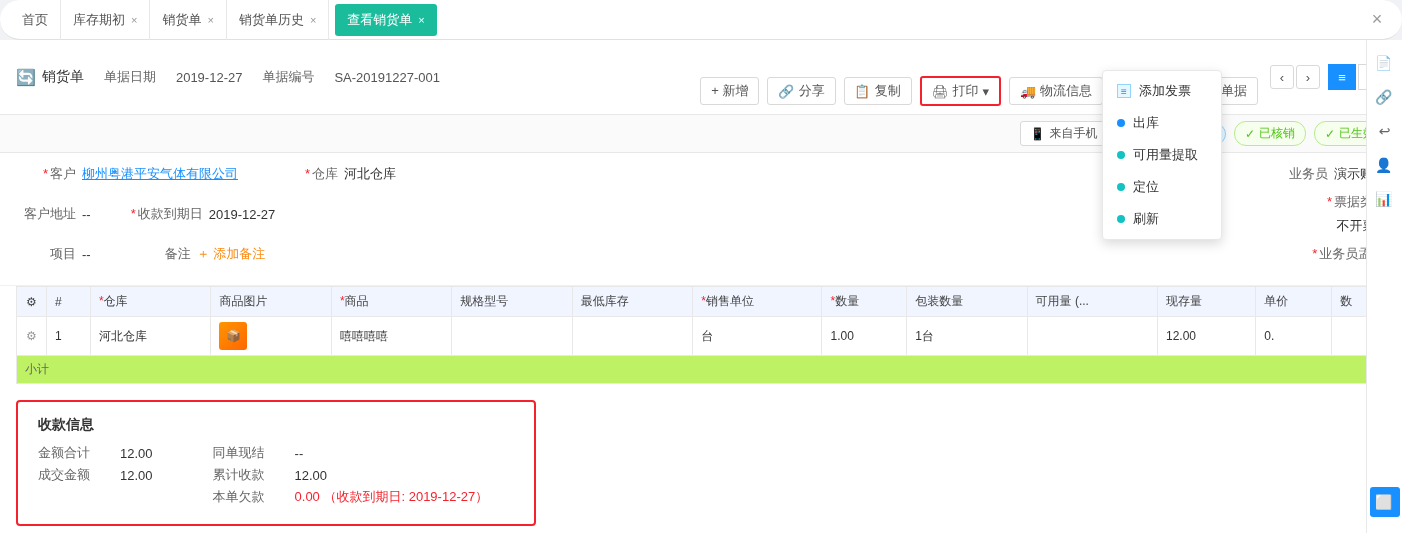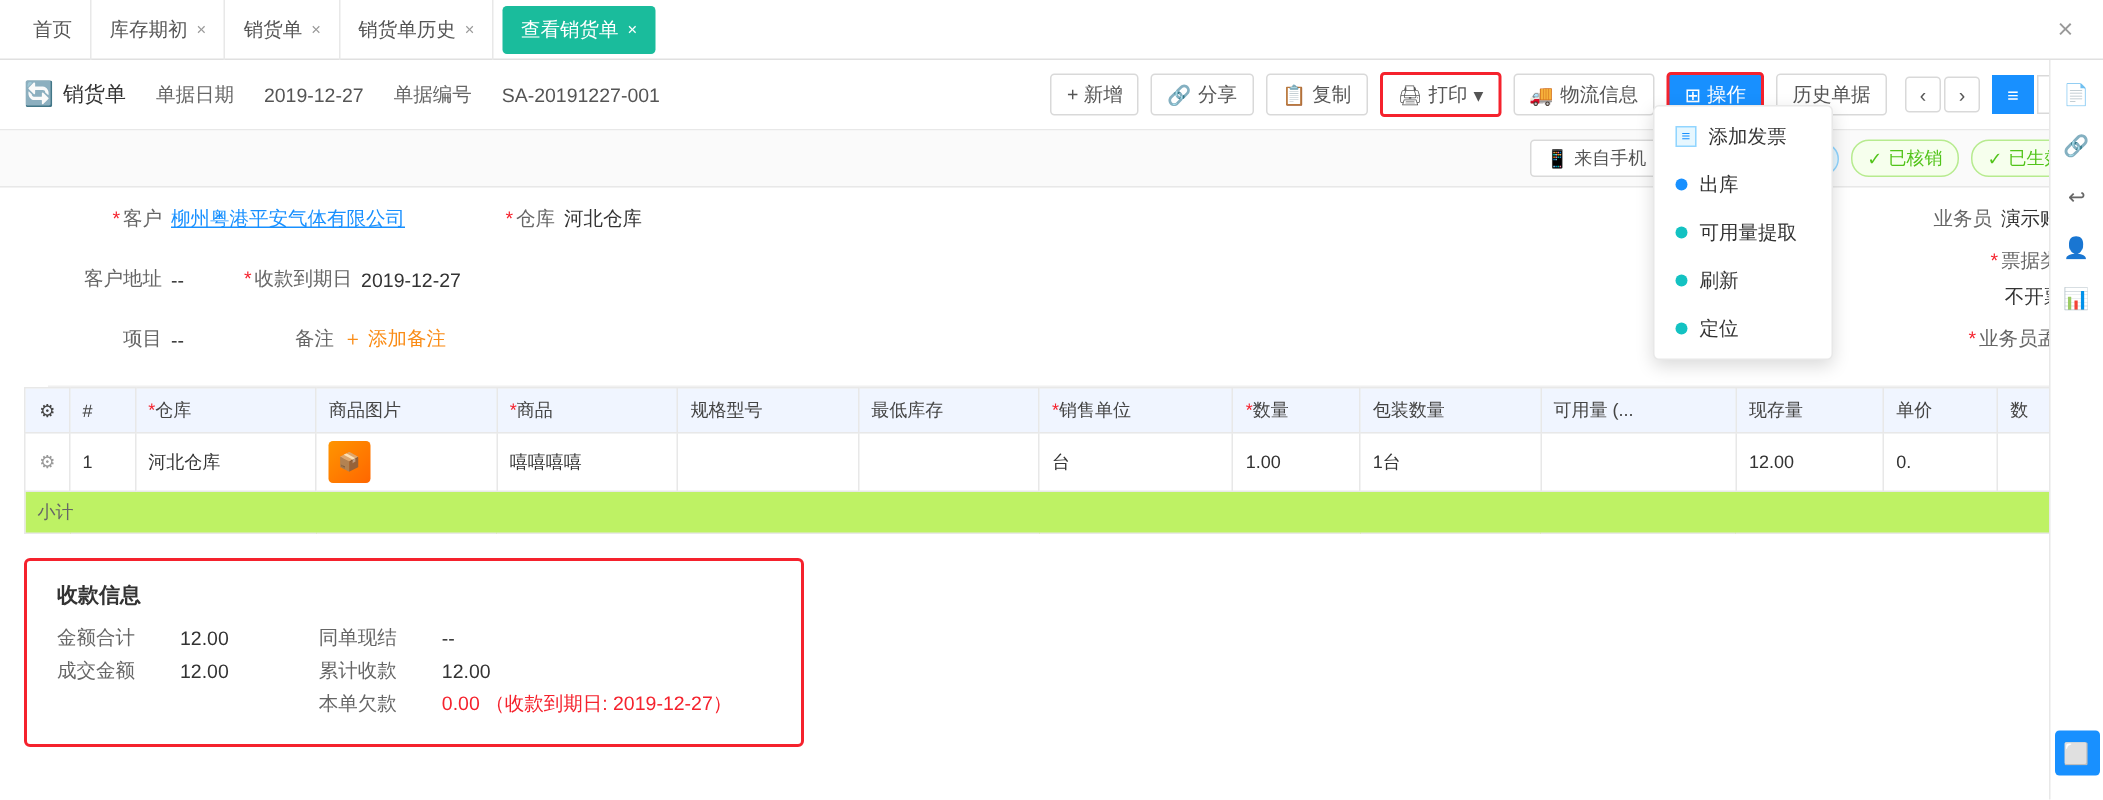--- a/index.html
+++ b/index.html
@@ -3,20 +3,21 @@
   <meta charset="utf-8">
   <style>
     * { box-sizing: border-box; margin: 0; padding: 0; }
     body { font-family: 'Microsoft YaHei', Arial, sans-serif; font-size: 13px; background: #f0f2f5; color: #333; overflow: hidden; }
 
     
     .tab-bar {
       display: flex; align-items: center; background: #fff;
       border-bottom: 1px solid #e0e0e0; height: 40px; padding: 0 10px;
       position: relative;
+      border-radius: 20px;
     }
     .tab-item {
       display: flex; align-items: center; padding: 0 12px; height: 40px;
       cursor: pointer; font-size: 13px; color: #555; border-right: 1px solid #e8e8e8;
       white-space: nowrap;
     }
     .tab-item.highlight { background: #1abc9c; color: #fff; border-radius: 3px; margin: 4px 6px; height: 32px; border: none; }
     .tab-close { margin-left: 6px; font-size: 11px; color: #999; cursor: pointer; }
     .close-btn {
       margin-left: auto; width: 30px; height: 30px; display: flex; align-items: center;
@@ -35,21 +36,21 @@
     .doc-title-icon { color: #1890ff; font-size: 16px; }
     .doc-meta { display: flex; align-items: center; gap: 20px; margin-left: 20px; font-size: 13px; }
     .doc-meta span { color: #555; }
     .doc-meta .label { color: #666; font-family: Liberation Serif, serif; }
     .doc-actions {
       margin-left: auto; display: flex; align-items: center; gap: 8px;
     }
     .btn {
       display: flex; align-items: center; gap: 4px; padding: 4px 10px;
       border: 1px solid #d9d9d9; border-radius: 3px; cursor: pointer;
-      background: #fff; font-size: 13px; color: #555; white-space: nowrap;
+      background: #fff; font-size: 13px; color: #555; white-space: nowrap; margin-top: 28px;
     }
     .btn-red-border { border: 2px solid #f5222d !important; }
 
     
     .toolbar {
       display: flex; align-items: center; padding: 6px 16px; gap: 8px;
       border-bottom: 1px solid #e8e8e8; background: #fafafa;
     }
     .toolbar-btn {
       display: flex; align-items: center; gap: 4px; padding: 3px 10px;
@@ -63,21 +64,21 @@
     .status-btn.gray { background: #f5f5f5; color: #999; border-color: #d9d9d9; }
     .status-btn.green { background: #f6ffed; color: #52c41a; border-color: #b7eb8f; }
     .status-btn.blue { background: #e6f7ff; color: #1890ff; border-color: #91d5ff; }
     .nav-arrows { display: flex; gap: 2px; margin-left: 4px; }
     .nav-arrow { width: 24px; height: 24px; display: flex; align-items: center; justify-content: center; border: 1px solid #d9d9d9; border-radius: 3px; cursor: pointer; background: #fff; color: #555; }
     .view-toggles { display: flex; gap: 2px; }
     .view-toggle { width: 28px; height: 26px; display: flex; align-items: center; justify-content: center; border: 1px solid #d9d9d9; cursor: pointer; background: #fff; color: #555; }
     .view-toggle.active { background: #1890ff; color: #fff; border-color: #1890ff; }
 
     
-    .form-section { padding: 12px 16px; border-bottom: 1px solid #f0f0f0; margin-left: 32px; }
+    .form-section { padding: 12px 16px; border-bottom: 1px solid #f0f0f0; }
     .form-row { display: flex; align-items: center; margin-bottom: 10px; gap: 40px; }
     .form-field { display: flex; align-items: center; gap: 6px; }
     .form-label { color: #666; font-size: 13px; white-space: nowrap; min-width: 60px; text-align: right; }
     .form-label.required::before { content: '*'; color: #f5222d; margin-right: 2px; }
     .form-value { color: #333; font-size: 13px; }
     .form-value.link { color: #1890ff; cursor: pointer; text-decoration: underline; }
 
     
     .table-section { padding: 0 16px 8px; }
     table { width: 100%; border-collapse: collapse; font-size: 12px; }
@@ -385,25 +386,25 @@
   <div class="dropdown-item">
     <div class="dot dot-blue"></div>
     <span>出库</span>
   </div>
   <div class="dropdown-item">
     <div class="dot" style="background:#13c2c2;width:8px;height:8px;border-radius:50%;"></div>
     <span>可用量提取</span>
   </div>
   <div class="dropdown-item">
     <div class="dot" style="background:#13c2c2;width:8px;height:8px;border-radius:50%;"></div>
-    <span>刷新</span>
+    <span>定位</span>
   </div>
   <div class="dropdown-item">
     <div class="dot" style="background:#13c2c2;width:8px;height:8px;border-radius:50%;"></div>
-    <span>定位</span>
+    <span>刷新</span>
   </div>
 </div>
 
 <div class="right-sidebar">
   <div class="sidebar-icon">📄</div>
   <div class="sidebar-icon">🔗</div>
   <div class="sidebar-icon">↩</div>
   <div class="sidebar-icon">👤</div>
   <div class="sidebar-icon">📊</div>
   <div class="sidebar-icon active" style="margin-top:auto;margin-bottom:8px;background:#1890ff;color:#fff;">⬜</div>

